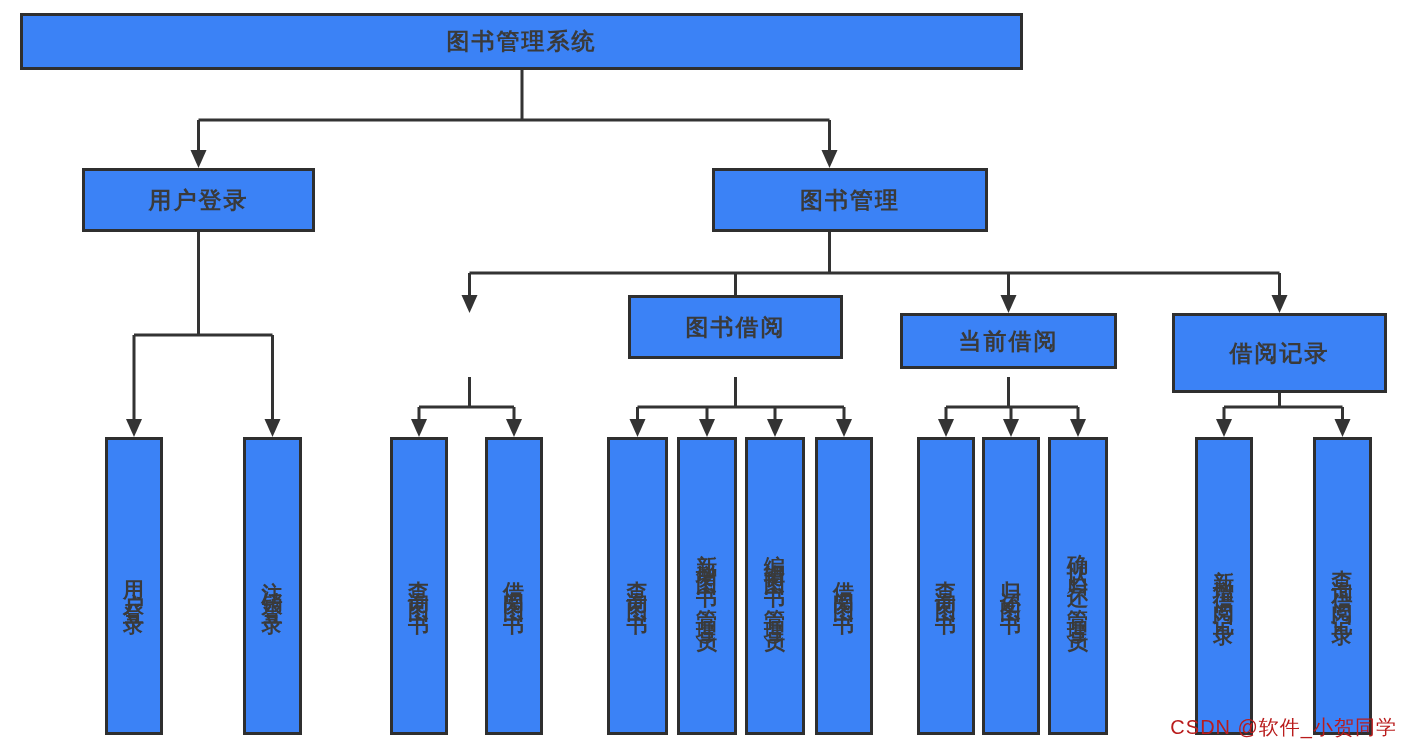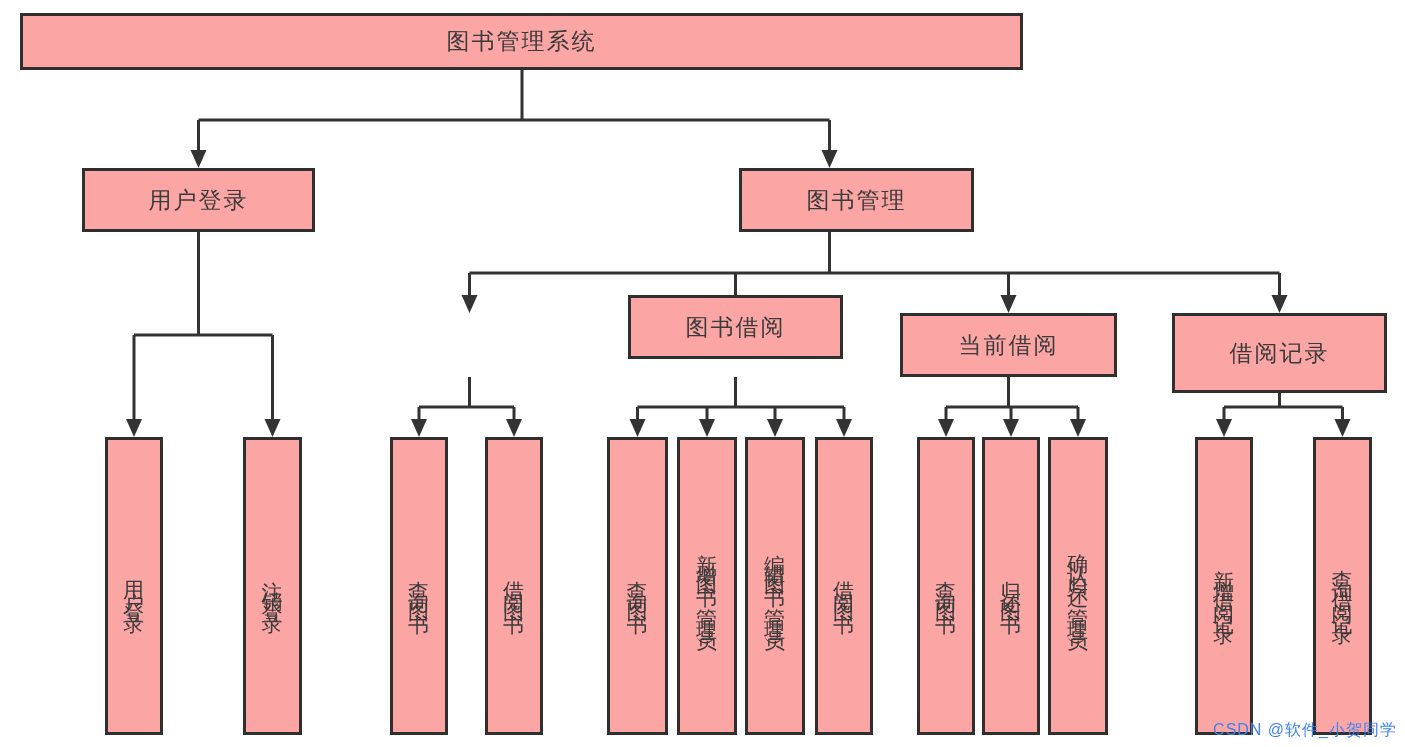--- a/index.html
+++ b/index.html
@@ -20,47 +20,48 @@
     left: 0;
     top: 0;
     width: 1405px;
     height: 747px;
     pointer-events: none;
   }
   .node {
     position: absolute;
     box-sizing: border-box;
     border: 3px solid #2f2f2f;
-    background: #fca5a5;
+    background: #3b82f6;
     display: flex;
     align-items: center;
     justify-content: center;
     color: #3a3a3a;
+    font-weight: bold;
   }
   .node.h span {
     font-size: 23px;
     letter-spacing: 2px;
     white-space: nowrap;
     color: #3a3a3a;
   }
   .node.v span {
     writing-mode: vertical-lr;
     text-orientation: mixed;
     font-size: 21px;
     letter-spacing: 11px;
     line-height: 1;
     color: #3a3a3a;
   }
   .watermark {
     position: absolute;
     right: 8px;
     bottom: 6px;
-    font-size: 16px;
+    font-size: 20px;
     letter-spacing: 1px;
-    color: #3b82f6;
+    color: #b91c1c;
     white-space: nowrap;
   }
 </style>
 </head>
 <body>
 
 <div id="stage">
 
   <svg id="connectors" viewBox="0 0 1405 747" xmlns="http://www.w3.org/2000/svg">
     <g stroke="#333333" stroke-width="3" fill="none">
@@ -102,28 +103,28 @@
     </g>
   </svg>
 
   <div class="node h" style="left:20px; top:13px; width:1003px; height:57px">
     <span>图书管理系统</span>
   </div>
 
   <div class="node h" style="left:82px; top:168px; width:233px; height:64px">
     <span>用户登录</span>
   </div>
-  <div class="node h" style="left:739px; top:168px; width:235px; height:64px">
+  <div class="node h" style="left:712px; top:168px; width:276px; height:64px">
     <span>图书管理</span>
   </div>
 
   <div class="node h" style="left:628px; top:295px; width:215px; height:64px">
     <span>图书借阅</span>
   </div>
-  <div class="node h" style="left:900px; top:313px; width:217px; height:64px">
+  <div class="node h" style="left:900px; top:313px; width:217px; height:56px">
     <span>当前借阅</span>
   </div>
   <div class="node h" style="left:1172px; top:313px; width:215px; height:80px">
     <span>借阅记录</span>
   </div>
 
   <div class="node v" style="left:105px; top:437px; width:58px; height:298px">
     <span>用户登录</span>
   </div>
   <div class="node v" style="left:243px; top:437px; width:59px; height:298px">

